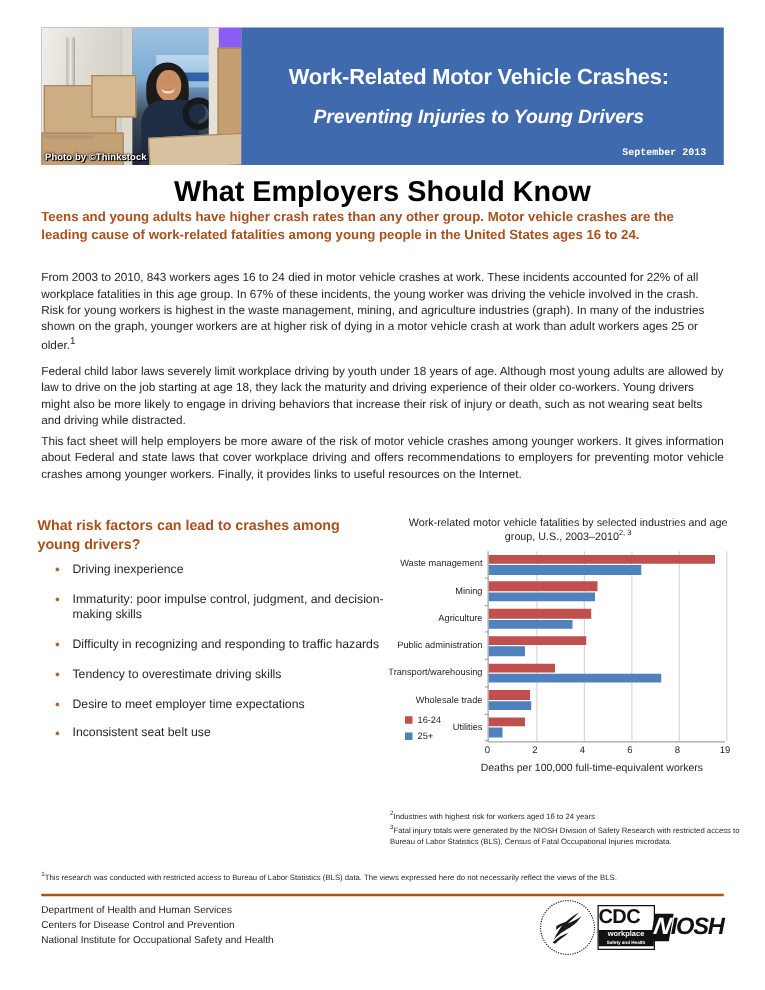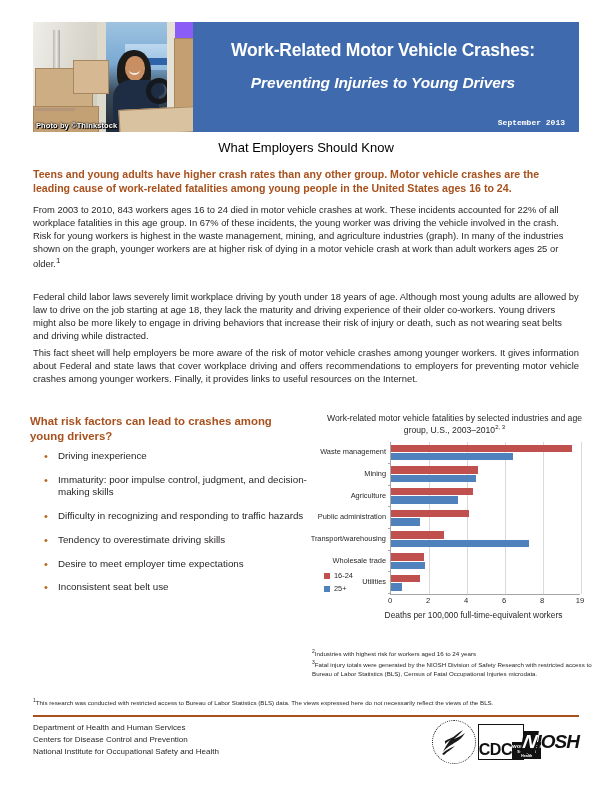--- a/index.html
+++ b/index.html
@@ -98,50 +98,50 @@
     flex:1; height:110px;
     background:#3f6aad;
     color:#ffffff;
     padding:10px 16px 4px 10px;
     position:relative;
   }
   .banner-line1 {
     text-align:center;
     font-size:17.5px; font-weight:bold;
     letter-spacing:-0.2px;
-    margin-top:8px;
+    margin-top:19px;
   }
   .banner-line2 {
     text-align:center;
     font-size:15.5px; font-weight:bold; font-style:italic;
     margin-top:13px;
     letter-spacing:-0.1px;
   }
   .banner-date {
     position:absolute; right:14px; bottom:5px;
     font-size:8px; font-weight:bold;font-family:Liberation Mono, monospace;
   }
 
   
   .main-title {
     position:absolute; left:33px; top:140px; width:546px;
     text-align:center;
-    font-size:13px; font-weight:normal; color:#000;
+    font-size:23px; font-weight:bold; color:#000;
   }
 
   
   .lead {
     position:absolute; left:33px; top:168px; width:546px;
     font-size:10.6px; font-weight:bold; color:#a9511d;
     line-height:1.32;
   }
 
   
   .body-col { position:absolute; left:33px; width:546px; font-size:9.4px; line-height:1.37; color:#231f20; }
-  .p1 { top:204px; }
+  .p1 { top:216px; }
   .p2 { top:291px; }
   .p3 { top:347px; text-align:justify; }
 
   
   .risk-head {
     position:absolute; left:30px; top:414px; width:275px;
     font-size:11.4px; font-weight:bold; color:#a9511d; line-height:1.3;
   }
   .risk-list {
     position:absolute; left:42px; top:450px; width:272px;
@@ -250,22 +250,22 @@
   .hhs-circle {
     position:absolute; inset:0;
     border:1.5px dotted #1a1a1a; border-radius:50%;
   }
   .hhs-bird {
     position:absolute; left:7px; top:8px; width:30px; height:29px;
     color:#1a1a1a;
   }
   .cdc-logo {
     width:46px; height:36px; background:#ffffff;
-    border:1.5px solid #111; display:flex; flex-direction:row;
-    align-items:flex-end; justify-content:flex-start;
+    border:1.5px solid #111; display:flex; flex-direction:column;
+    align-items:flex-start; justify-content:flex-start;
     font-family:"Liberation Sans", sans-serif;
   }
   .cdc-word {
     font-size:16px; font-weight:bold; letter-spacing:-0.5px;
     color:#111; line-height:1.05; margin-top:1px;
   }
   .cdc-sub {
     background:#111; color:#fff; width:100%; text-align:center;
     font-size:6px; font-weight:bold; line-height:1.15; padding:1px 0 1px;
     margin-top:1px;

